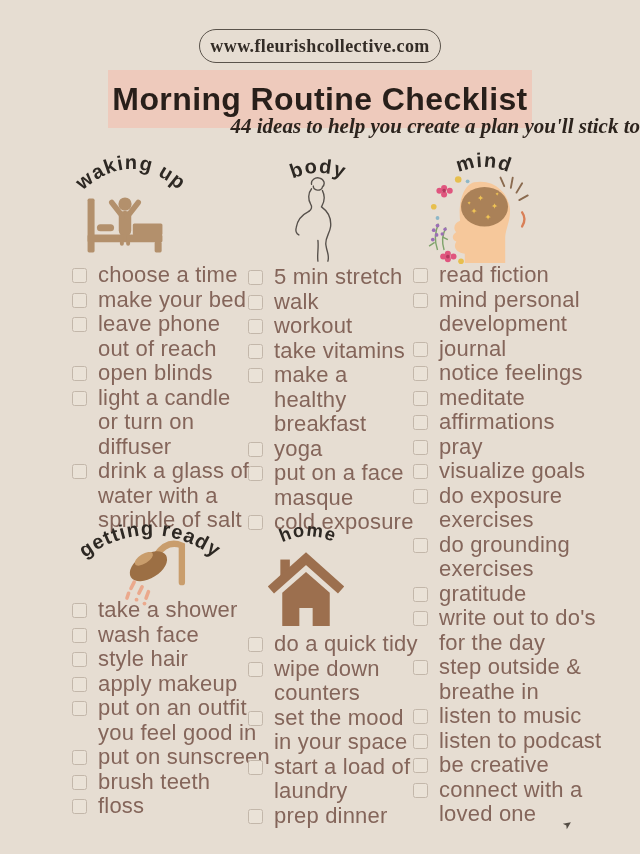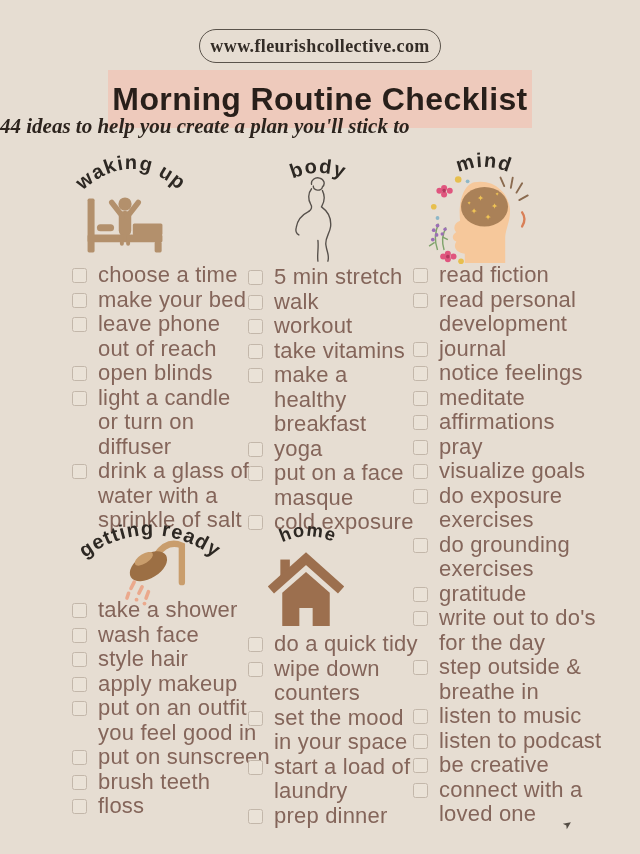--- a/index.html
+++ b/index.html
@@ -30,21 +30,21 @@
   .band{
     position:absolute;top:70px;left:50%;transform:translateX(-50%);
     width:424px;height:58px;background:var(--band);
     display:flex;align-items:center;justify-content:center;
   }
   .title{
     font-size:32px;font-weight:600;color:var(--title-text);letter-spacing:.4px;
     white-space:nowrap;
   }
   .subtitle{
-    position:absolute;top:114px;left:0;width:100%;text-align:left;
+    position:absolute;top:114px;left:0;width:100%;text-align:right;
     font-family:"Liberation Serif","DejaVu Serif",serif;font-style:italic;font-weight:700;
     font-size:21px;color:var(--subtitle-text);
   }
   .section{position:absolute;}
   .sec-header{position:relative;}
   .arc{position:absolute;overflow:visible;}
   .arc-label{
     font-family:"Liberation Sans","DejaVu Sans",sans-serif;
     font-weight:700;font-size:20px;fill:var(--section-label);letter-spacing:1.2px;
   }
@@ -280,21 +280,21 @@
       </g>
     </svg>
   </div>
   <ul class="checklist">
       <li class="check-item">
         <span class="checkbox"></span>
         <span class="item-label">read fiction</span>
       </li>
       <li class="check-item">
         <span class="checkbox"></span>
-        <span class="item-label">read personal development</span>
+        <span class="item-label">mind personal development</span>
       </li>
       <li class="check-item">
         <span class="checkbox"></span>
         <span class="item-label">journal</span>
       </li>
       <li class="check-item">
         <span class="checkbox"></span>
         <span class="item-label">notice feelings</span>
       </li>
       <li class="check-item">

